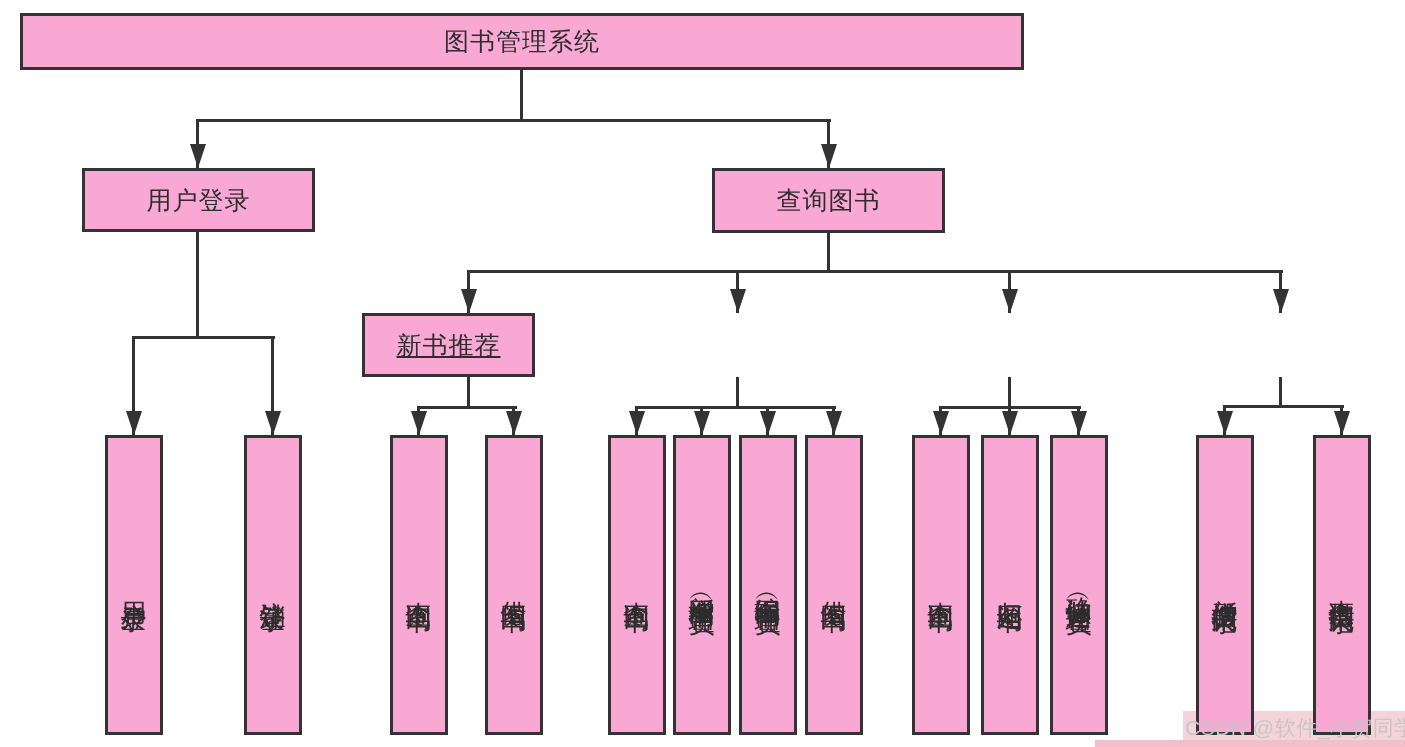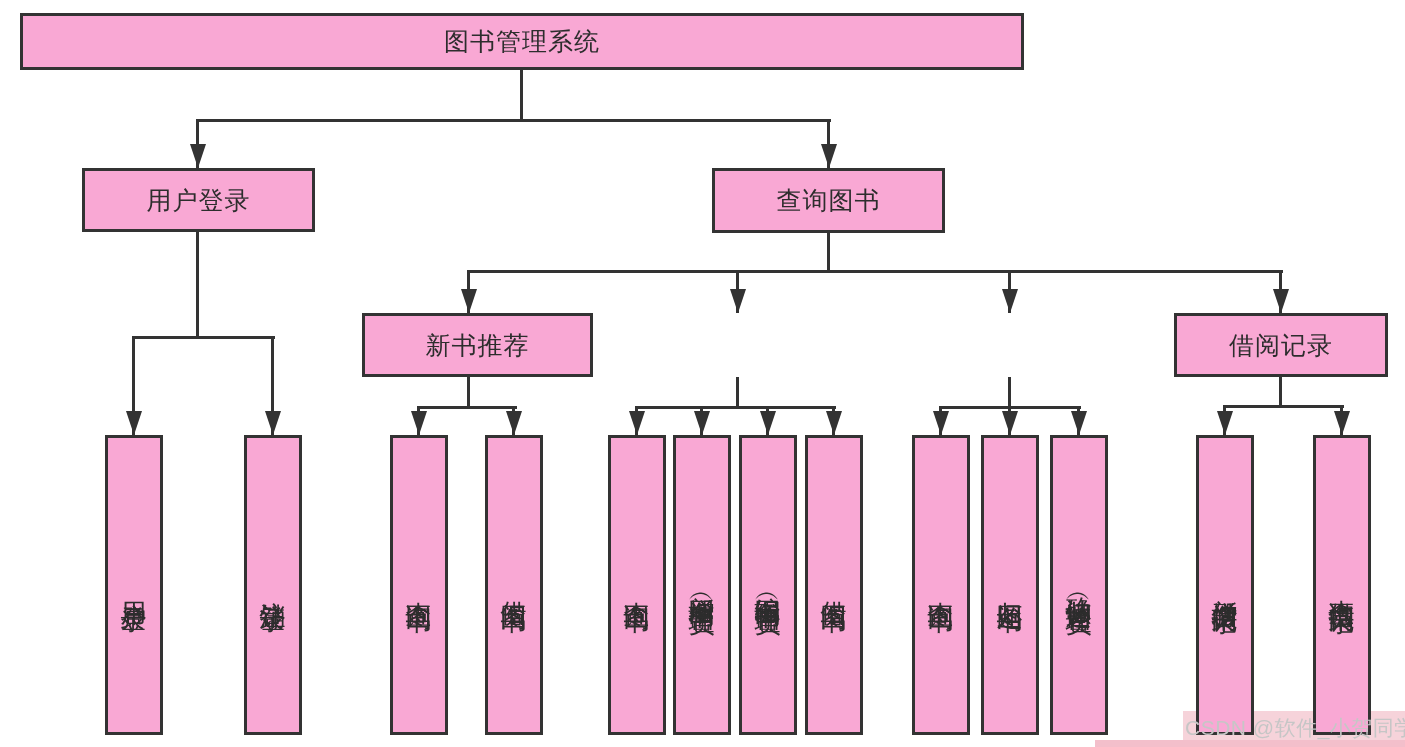--- a/index.html
+++ b/index.html
@@ -134,25 +134,22 @@
     <span class="hlabel">图书管理系统</span>
   </div>
 
   <div class="box" style="left:82px;top:168px;width:233px;height:64px;">
     <span class="hlabel">用户登录</span>
   </div>
   <div class="box" style="left:712px;top:168px;width:233px;height:65px;">
     <span class="hlabel">查询图书</span>
   </div>
 
-  <div class="box" style="left:362px;top:313px;width:231px;height:64px;">
+  <div class="box" style="left:362px;top:313px;width:173px;height:64px;text-decoration:underline;">
     <span class="hlabel">新书推荐</span>
-  </div>
-  <div class="box" style="left:1174px;top:313px;width:214px;height:64px;">
-    <span class="hlabel">借阅记录</span>
   </div>
 
   <div class="box" style="left:105px;top:435px;width:58px;height:300px;">
     <span class="vlabel">用户登录</span>
   </div>
   <div class="box" style="left:244px;top:435px;width:58px;height:300px;">
     <span class="vlabel">注销登录</span>
   </div>
 
   <div class="box" style="left:390px;top:435px;width:58px;height:300px;">

